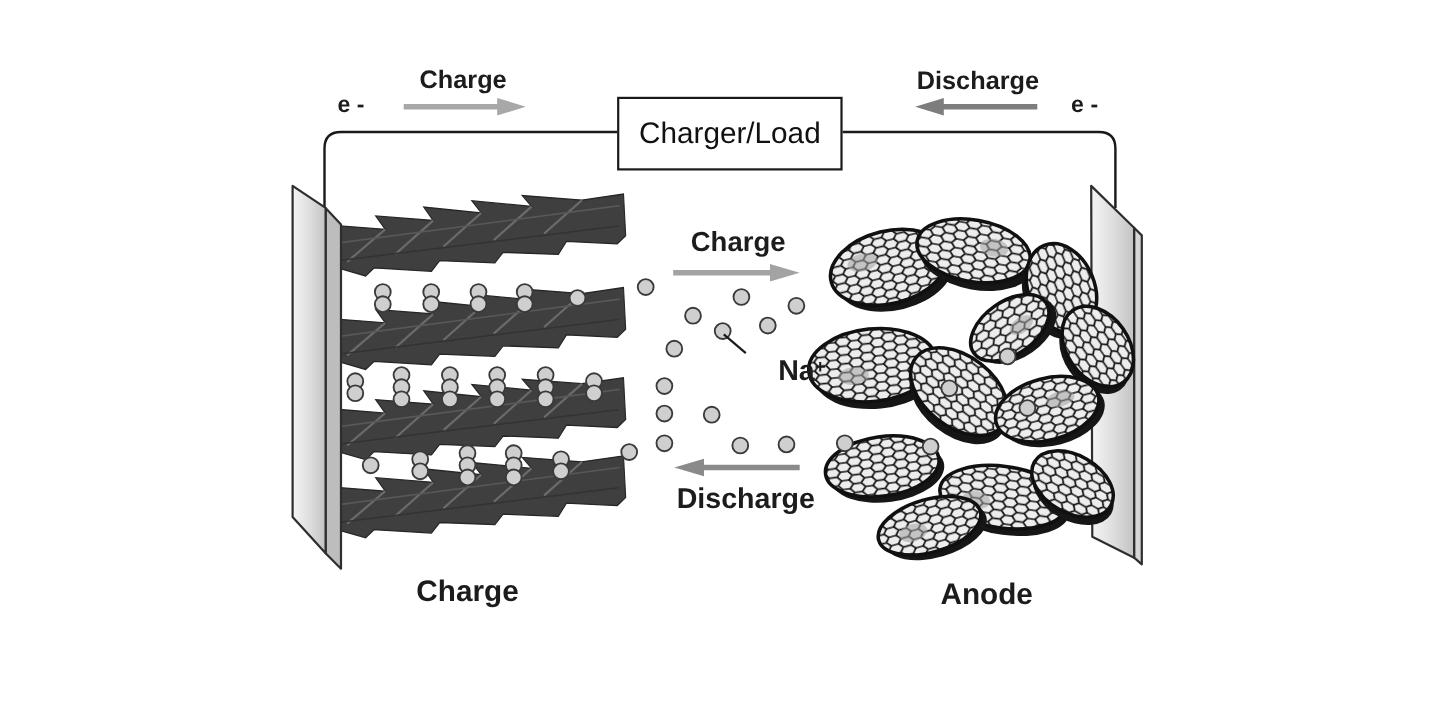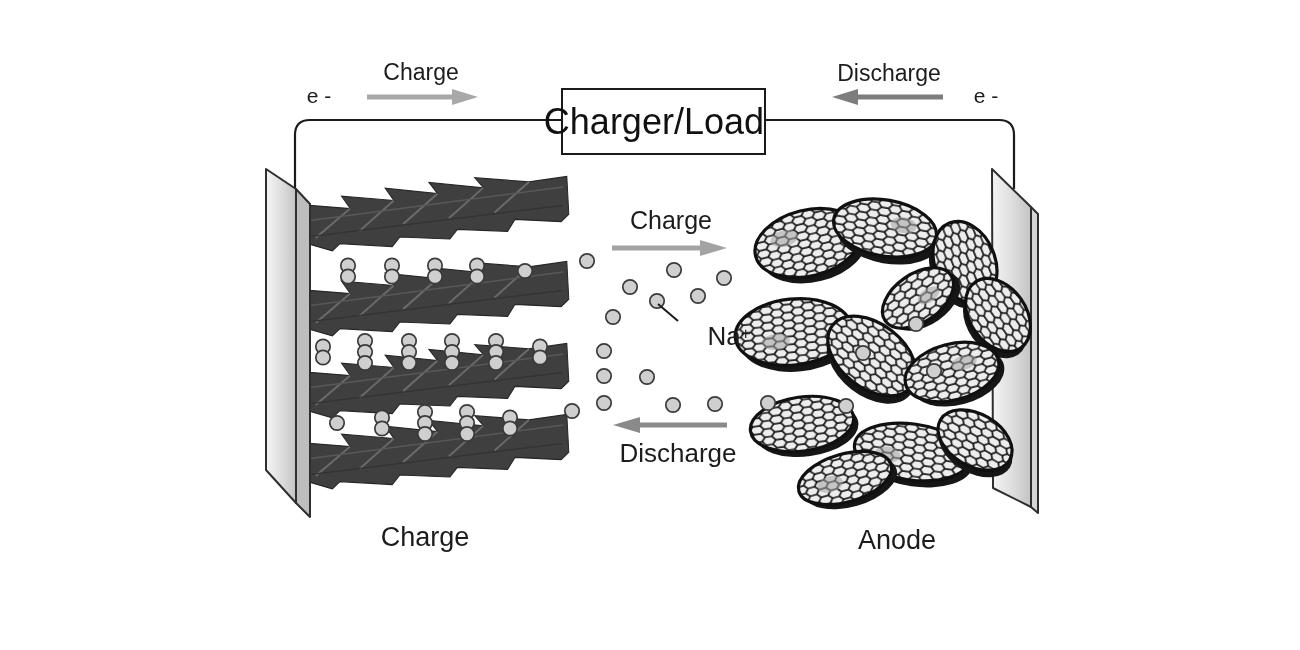--- a/index.html
+++ b/index.html
@@ -1,27 +1,27 @@
 <!DOCTYPE html>
 <html><head>
 <meta charset="utf-8">
 <style>
   html,body{margin:0;padding:0;background:#fff;}
   #stage{position:relative;width:1300px;height:650px;background:#ffffff;overflow:hidden;
          font-family:"Liberation Sans", sans-serif;color:#1a1a1a;}
   #gfx{position:absolute;left:0;top:0;}
   .lbl{position:absolute;transform:translateX(-50%);white-space:nowrap;
-       color:#1c1c1c;line-height:1.1;user-select:none;}
+       color:#1c1c1c;line-height:1.1;user-select:none;font-weight:bold;}
   .lbl-sm{font-size:21px;}
   .lbl-md{font-size:23px;}
   .lbl-lg{font-size:25px;}
   .lbl-xl{font-size:27px;}
   #charger-box{position:absolute;left:561px;top:88px;width:201px;height:63px;
        background:#ffffff;border:2px solid #1a1a1a;display:flex;align-items:center;
-       justify-content:flex-end;font-size:36px;color:#111;}
+       justify-content:center;font-size:27px;color:#111;}
   .sup{font-size:17px;vertical-align:6px;}
   .ion{fill:#cfcfcf;stroke:#3a3a3a;stroke-width:1.7;}
   .flake{fill:url(#hexpat);stroke:#101010;stroke-width:3.2;}
   .fshadow{fill:#161616;}
   .fdark{fill:#a2a2a2;opacity:0.55;}
   .wire{fill:none;stroke:#1a1a1a;stroke-width:2.2;}
   .plate{stroke:#2e2e2e;stroke-width:2;stroke-linejoin:round;}
 </style>
 </head>
 <body>

